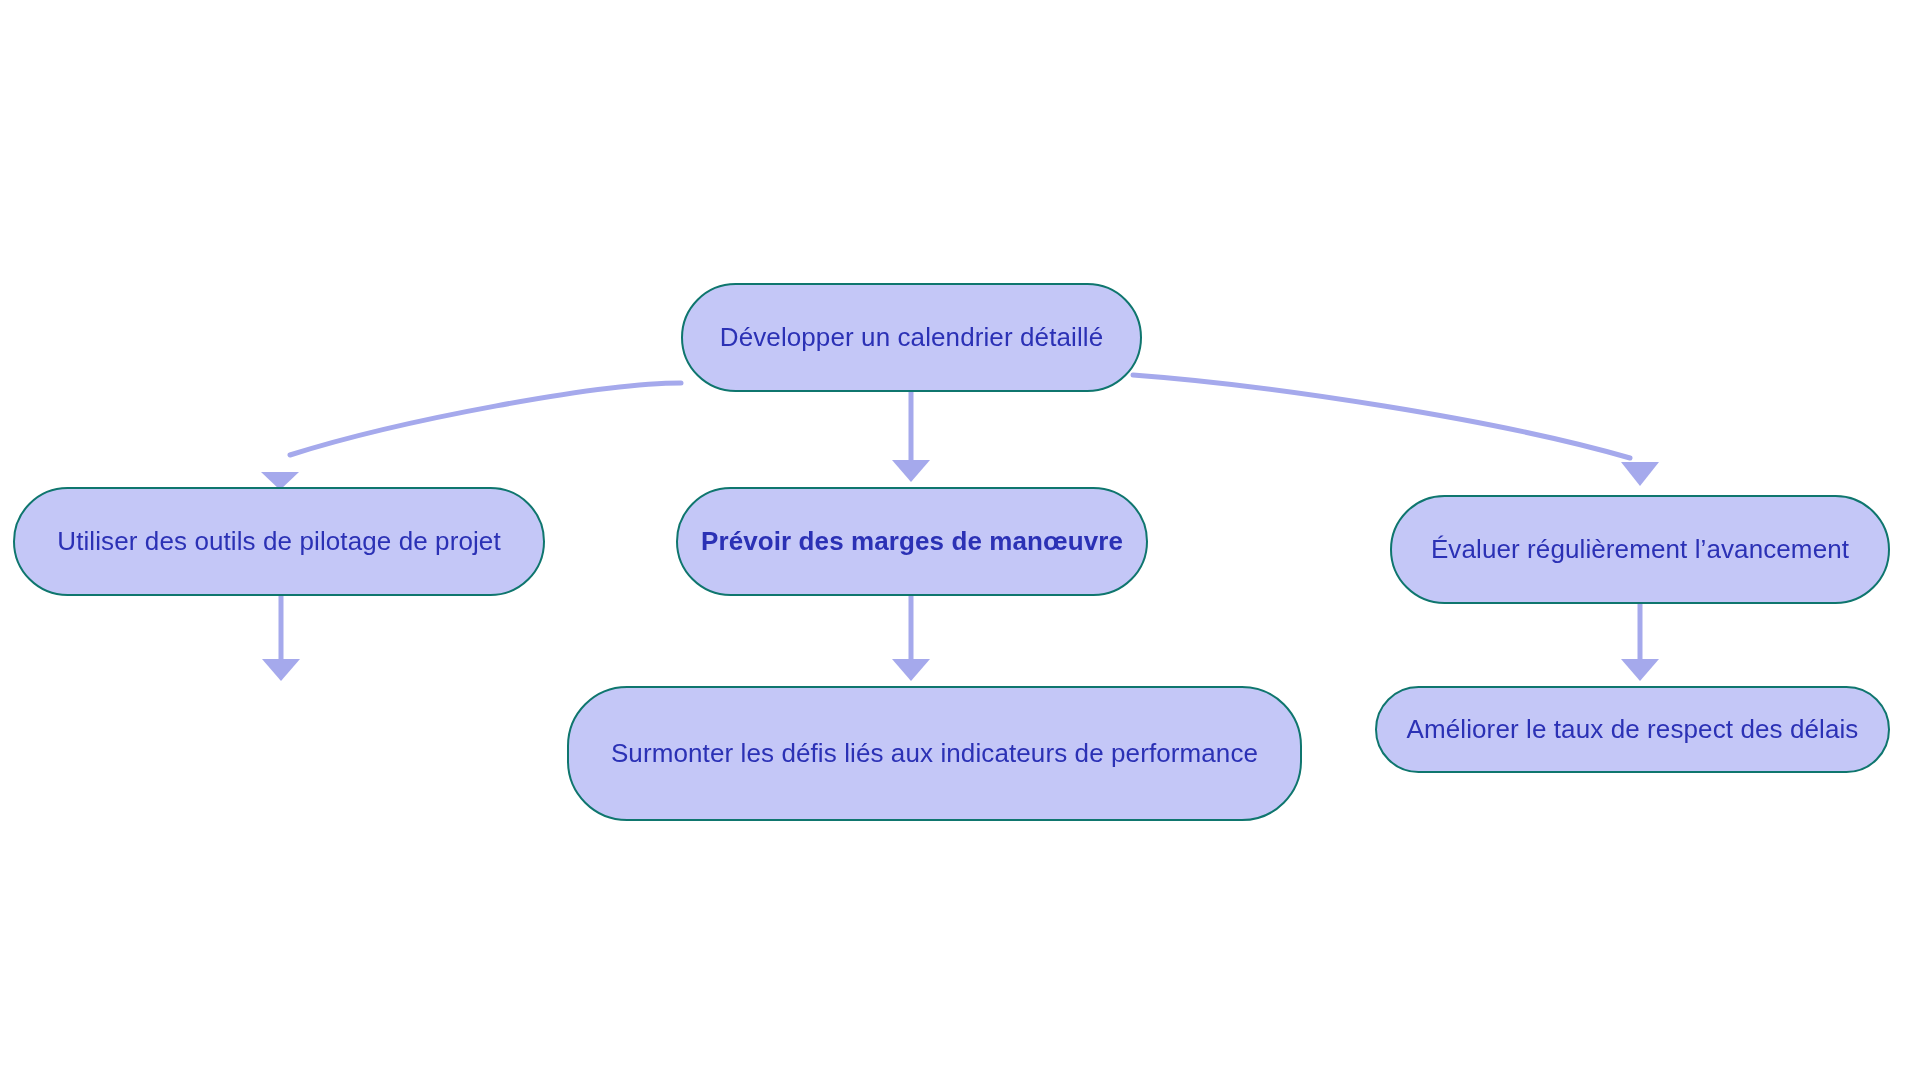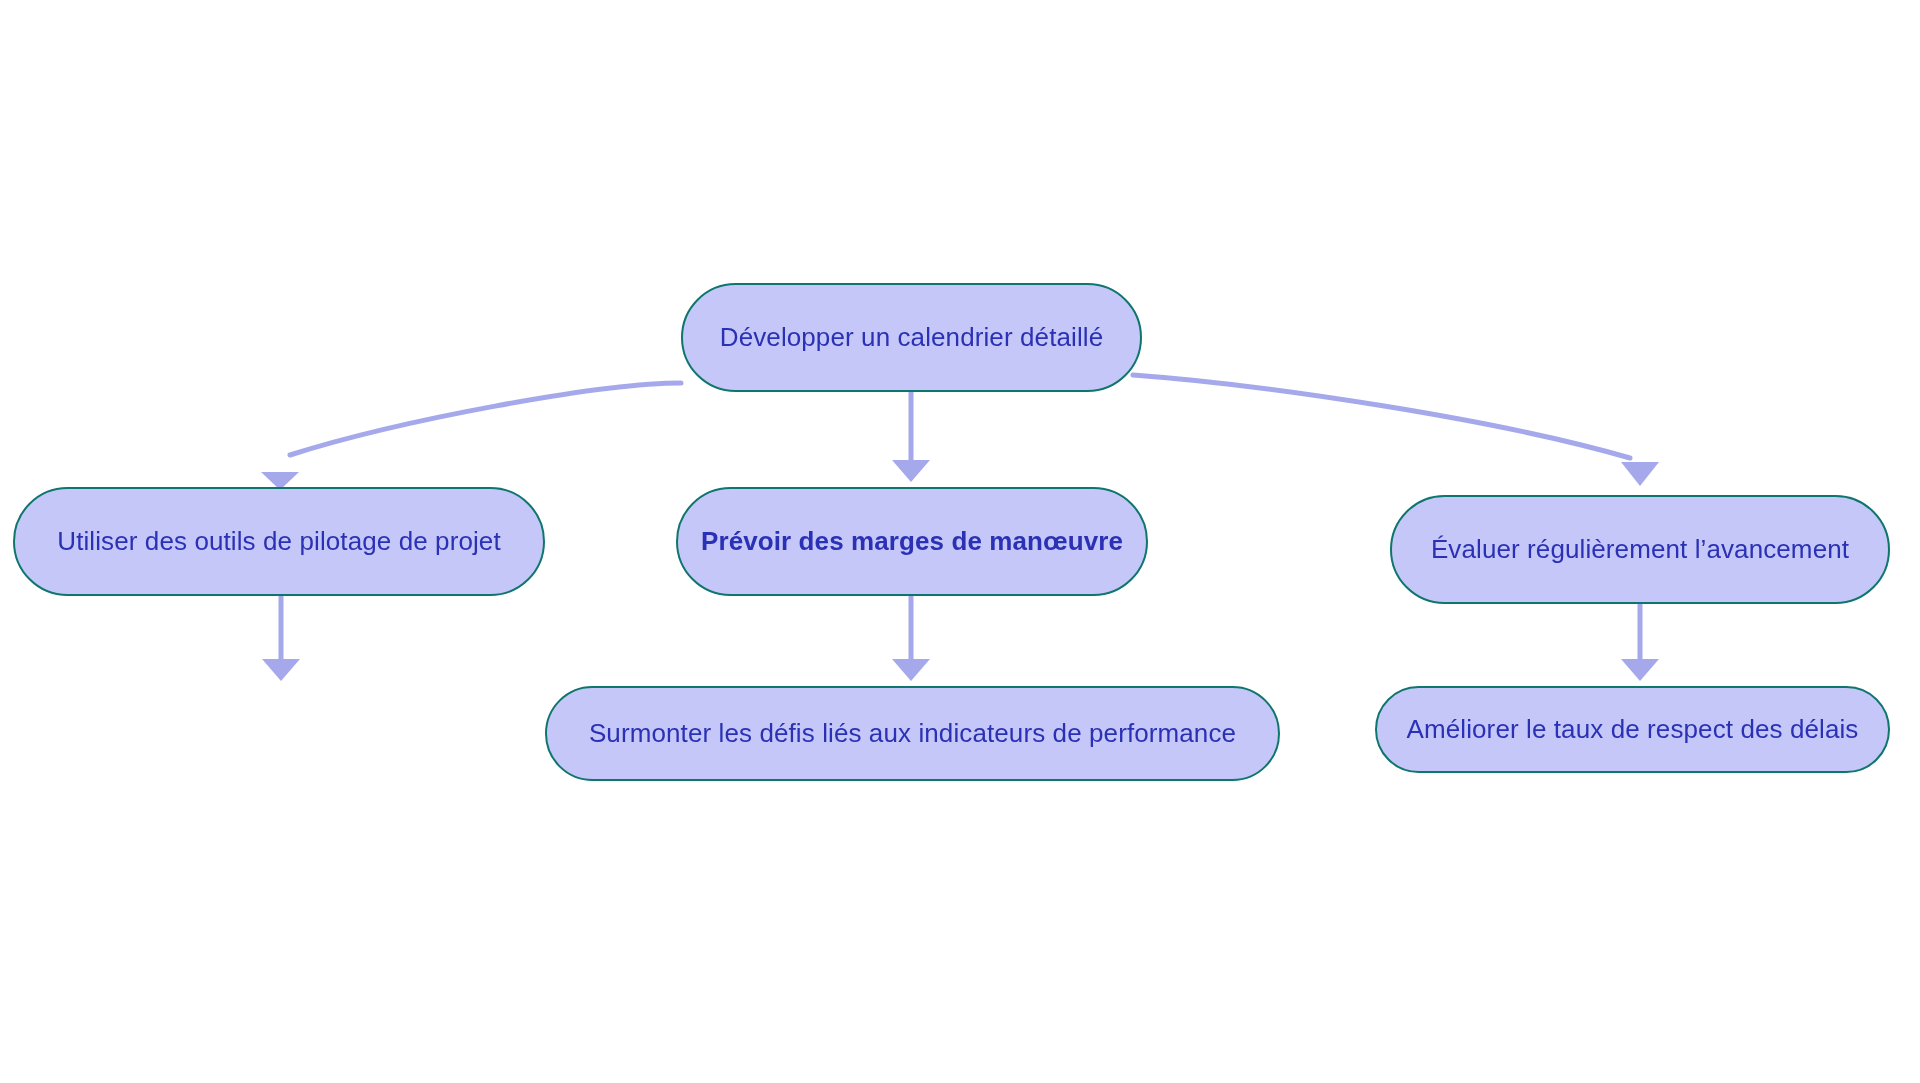--- a/index.html
+++ b/index.html
@@ -86,21 +86,21 @@
 
   <div class="node" id="node-center1" style="left:676px; top:487px; width:472px; height:109px;font-weight:bold;">
     <span class="node-label">Prévoir des marges de manœuvre</span>
   </div>
 
   <div class="node" id="node-right1" style="left:1390px; top:487px; width:500px; height:109px;margin-top:8px;">
     <span class="node-label">Évaluer régulièrement l’avancement</span>
   </div>
 
 
-  <div class="node" id="node-center2" style="left:545px; top:686px; width:735px; height:95px;">
+  <div class="node" id="node-center2" style="left:567px; top:686px; width:735px; height:135px;">
     <span class="node-label">Surmonter les défis liés aux indicateurs de performance</span>
   </div>
 
   <div class="node" id="node-right2" style="left:1375px; top:686px; width:515px; height:87px;">
     <span class="node-label">Améliorer le taux de respect des délais</span>
   </div>
 
 </div>
 
 </body></html>

